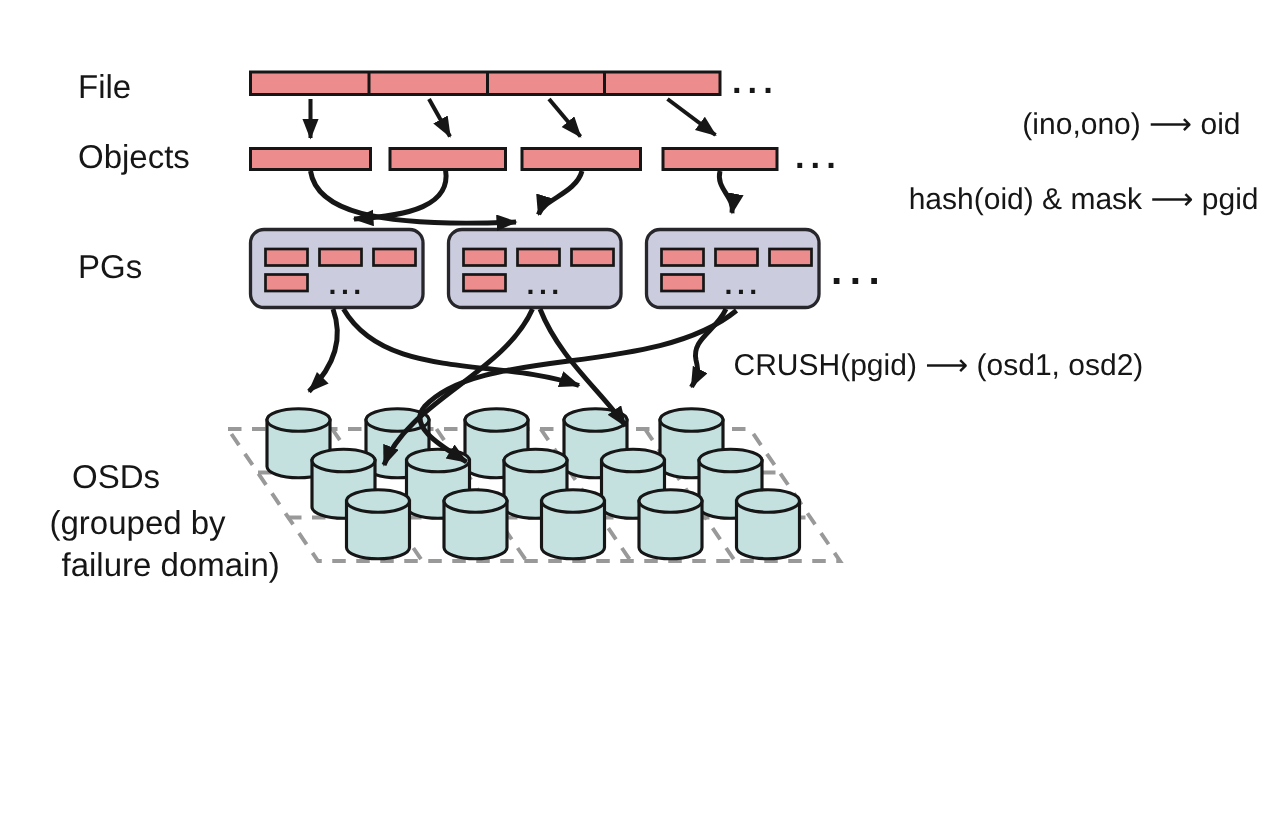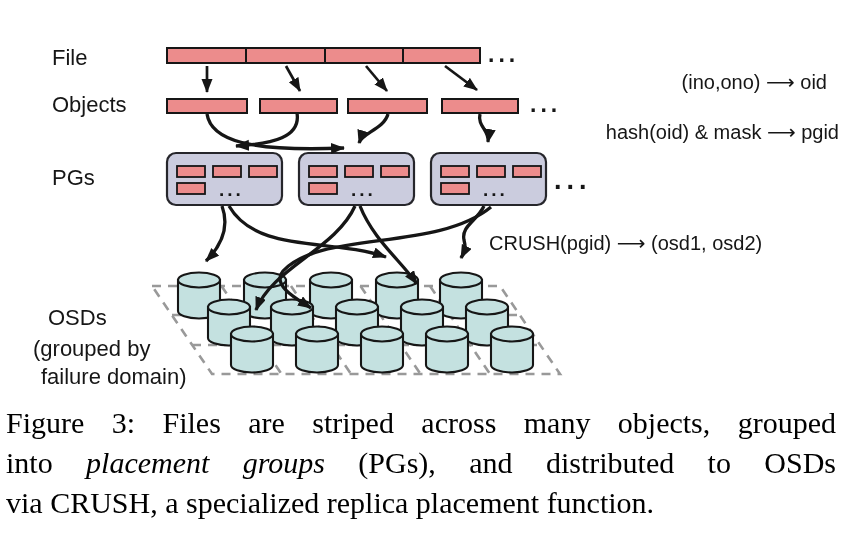--- a/index.html
+++ b/index.html
@@ -153,18 +153,13 @@
     <text class="ann" x="827" y="89" text-anchor="end">(ino,ono) ⟶ oid</text>
     <text class="ann" x="839" y="139" text-anchor="end">hash(oid) &amp; mask ⟶ pgid</text>
     <text class="ann" x="489" y="250">CRUSH(pgid) ⟶ (osd1, osd2)</text>
 
     <text class="dots" x="488" y="62">...</text>
     <text class="dots" x="530" y="112">...</text>
     <text class="dots-lg" x="554" y="189">...</text>
   </svg>
 
   
-  <div id="caption">
-    <div class="cap-just">Figure 3: Files are striped across many objects, grouped</div>
-    <div class="cap-just"><span>into </span><span class="it">placement groups</span><span> (PGs), and distributed to OSDs</span></div>
-    <div>via CRUSH, a specialized replica placement function.</div>
-  </div>
 </div>
 
 </body></html>

